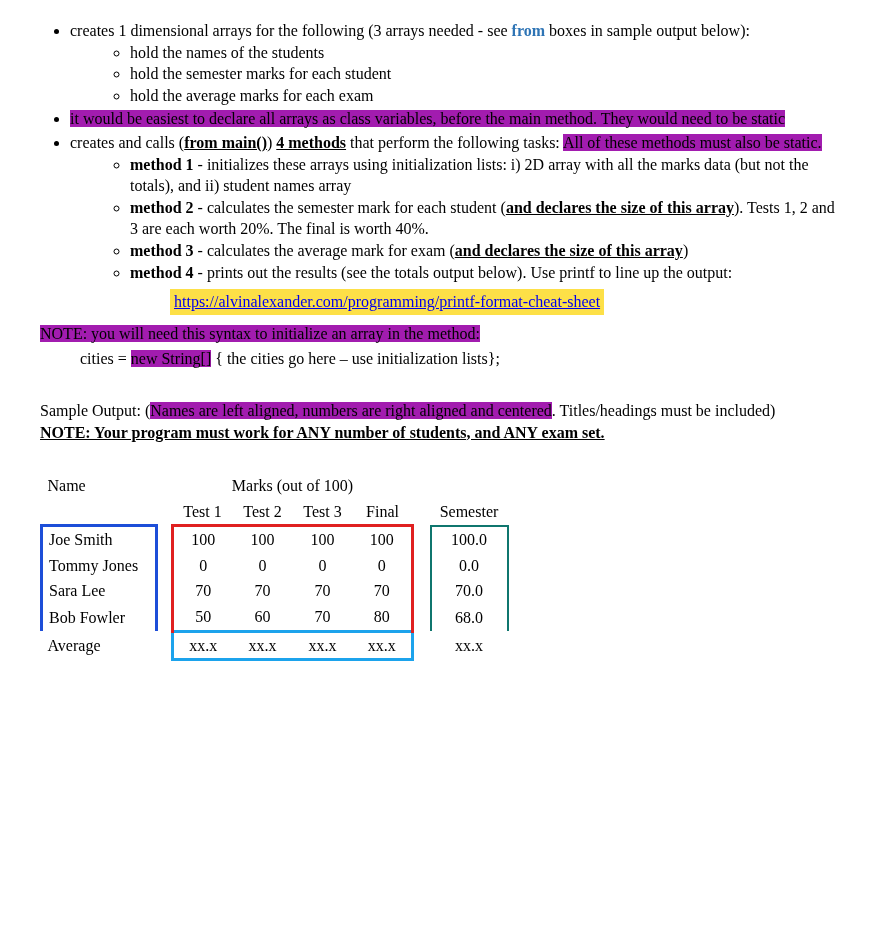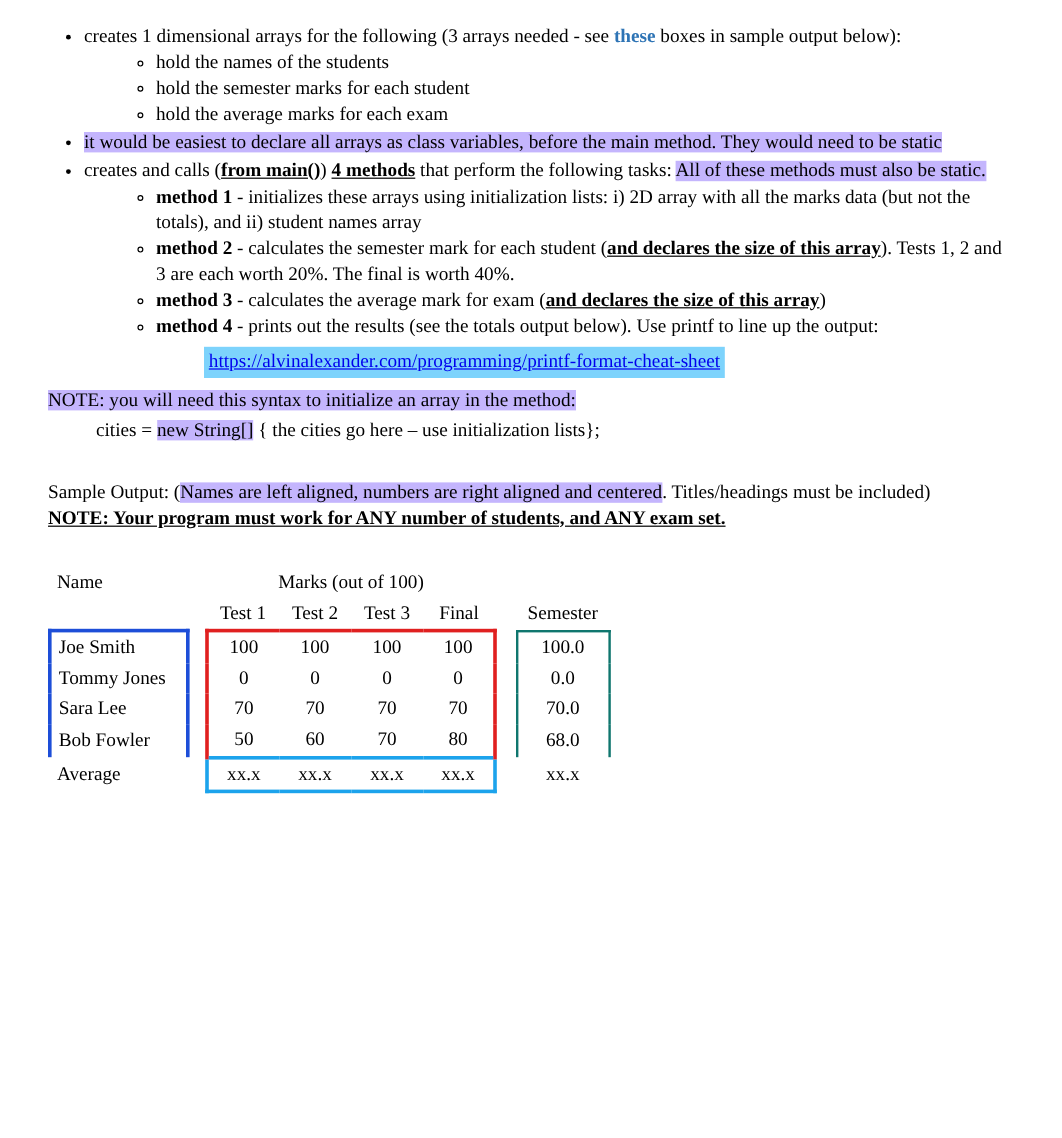--- a/index.html
+++ b/index.html
@@ -19,33 +19,33 @@
   }
   ul.outer > li {
     margin-bottom: 2px;
   }
   ul.inner {
     list-style-type: circle;
     margin: 0;
     padding-left: 60px;
   }
   .hl {
-    background-color: #c4b5fd;
+    background-color: #a21caf;
   }
   .blue-word {
     color: #2e74b5;
     font-weight: bold;
   }
   .ub {
     font-weight: bold;
     text-decoration: underline;
   }
   .link-block {
     display: inline-block;
-    background-color: #7dd3fc;
+    background-color: #fde047;
     padding: 2px 4px;
     margin-left: 40px;
     margin-top: 6px;
   }
   .link-block a {
     color: #0000ee;
     text-decoration: underline;
   }
   .note-line {
     margin-top: 8px;
@@ -86,21 +86,21 @@
   }
   .sem-w {
     width: 65px;
   }
 </style>
 </head>
 <body>
 
 <ul class="outer">
   <li>
-    <span>creates 1 dimensional arrays for the following (3 arrays needed - see </span><span class="blue-word">these</span><span> boxes in sample output below):</span>
+    <span>creates 1 dimensional arrays for the following (3 arrays needed - see </span><span class="blue-word">from</span><span> boxes in sample output below):</span>
     <ul class="inner">
       <li>hold the names of the students</li>
       <li>hold the semester marks for each student</li>
       <li>hold the average marks for each exam</li>
     </ul>
   </li>
   <li><span class="hl">it would be easiest to declare all arrays as class variables, before the main method.  They would need to be static</span></li>
   <li>
     <span>creates and calls (</span><span class="ub">from main()</span><span>) </span><span class="ub">4 methods</span><span> that perform the following tasks:  </span><span class="hl">All of these methods must also be static.</span>
     <ul class="inner">

